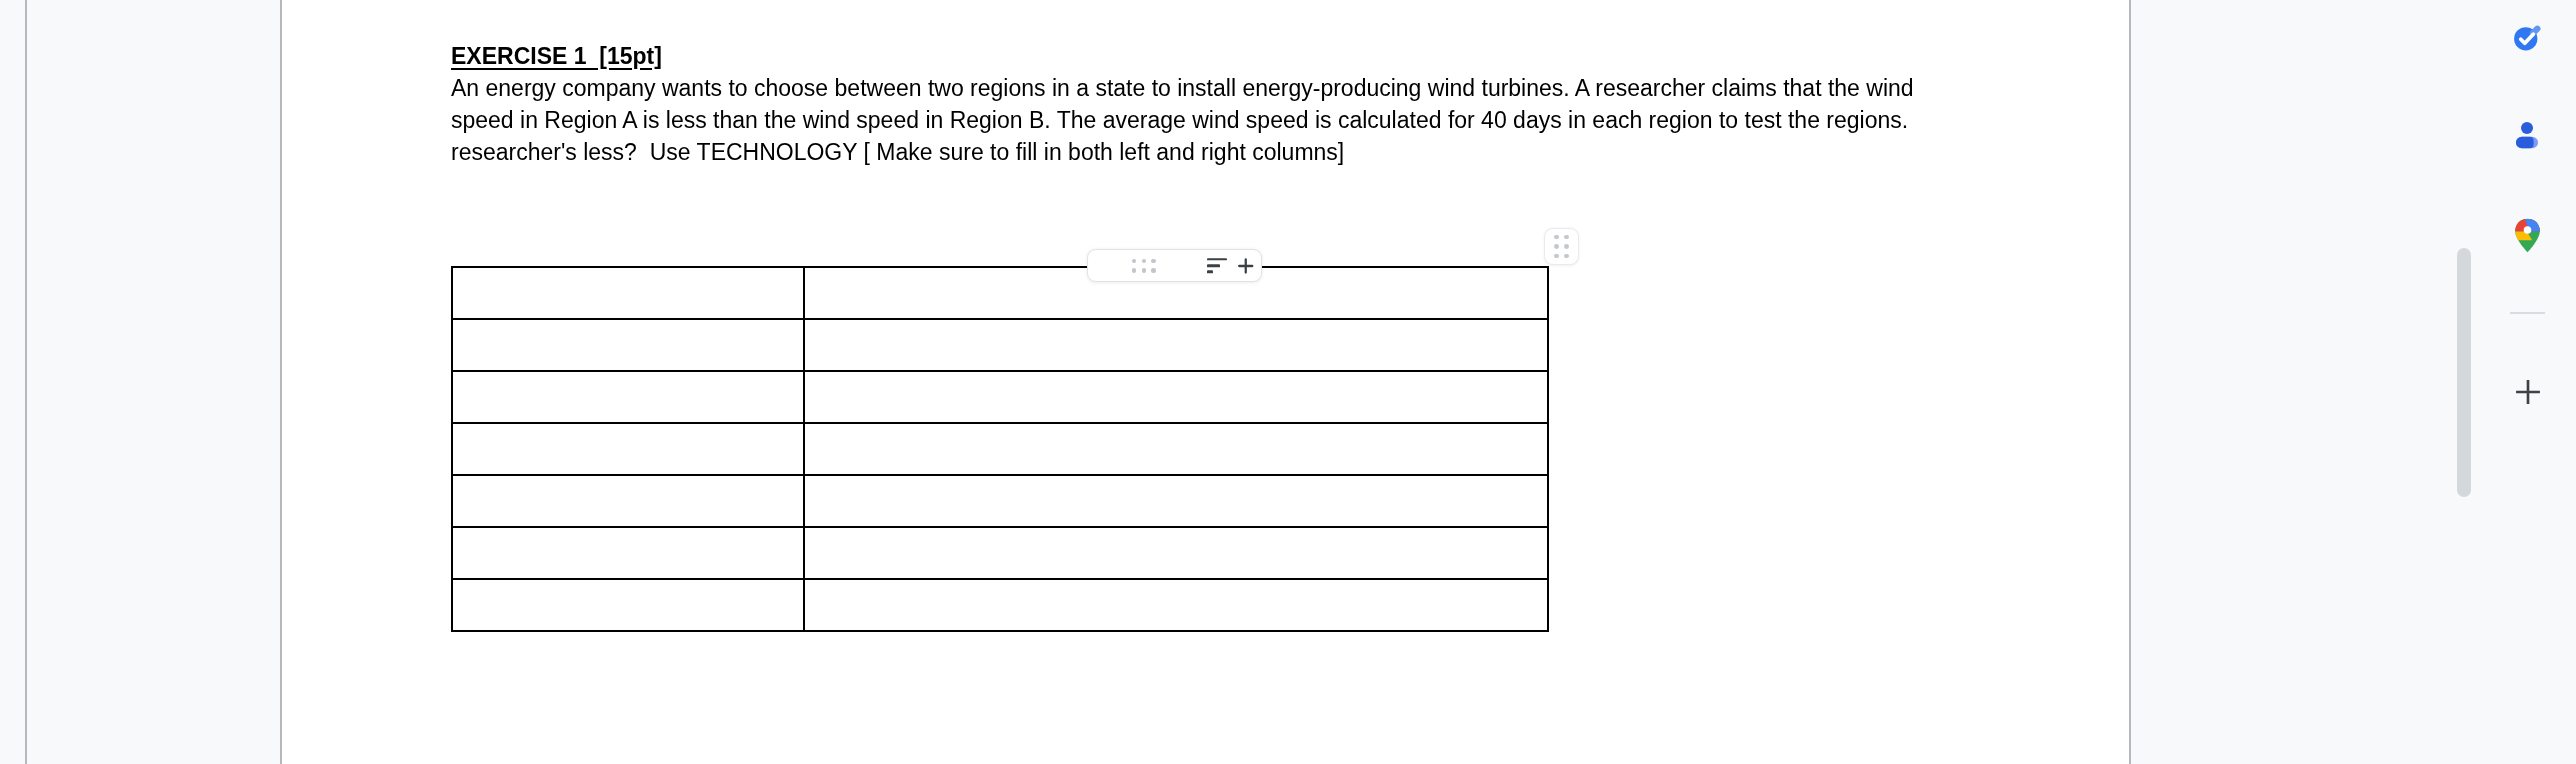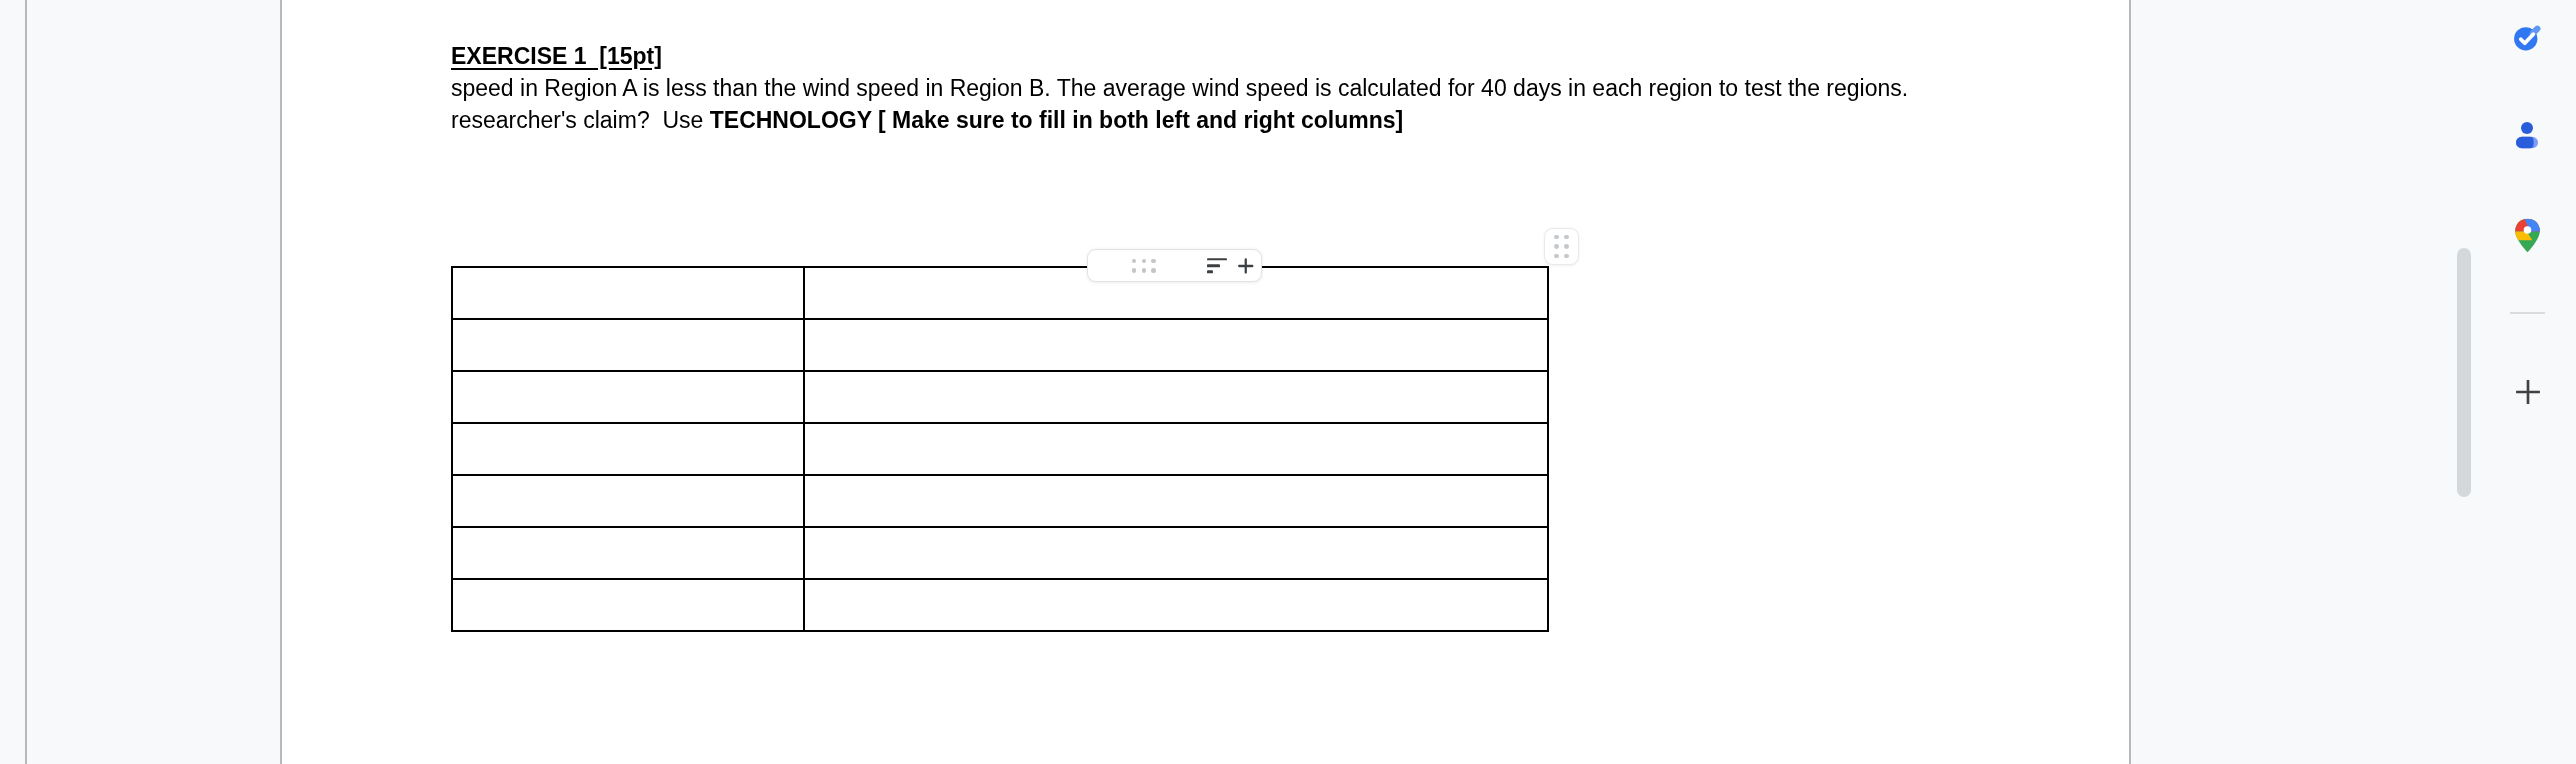--- a/index.html
+++ b/index.html
@@ -17,21 +17,21 @@
     position:absolute;left:280px;top:0;width:1851px;height:764px;
     background:#ffffff;box-sizing:border-box;
     border-left:2.2px solid #b6b9bc;border-right:2.2px solid #b6b9bc;
   }
   .content{position:absolute;left:169px;top:40px;width:1543px;font-size:23px;}
   .doc-title{
     font-weight:bold;text-decoration:underline;text-underline-offset:3.5px;
     line-height:32px;white-space:pre;
   }
   .para-line{line-height:32px;white-space:pre;}
-  .para-line .b{font-weight:bold;}
+  .para-line .b{font-weight:normal;}
 
   
   table.doc-table{
     position:absolute;left:169px;top:266px;border-collapse:collapse;
     table-layout:fixed;width:1096px;z-index:2;
   }
   table.doc-table td{border:2.6px solid #000;height:50px;padding:0 7px;font-size:23px;background:#fff;}
   td.col-a{width:352px;}
   td.col-b{width:744px;}
 
@@ -80,22 +80,23 @@
 </style>
 </head>
 <body>
 
 <div class="vline" id="vline-left"></div>
 
 <div class="page">
   <div class="content">
     <div class="doc-title">EXERCISE 1  [15pt]</div>
     <div id="paragraph">
+        <div class="para-line"><span>An energy company wants to choose between two regions in a state to install energy-producing wind turbines. A researcher claims that the wind</span></div>
         <div class="para-line"><span>speed in Region A is less than the wind speed in Region B. The average wind speed is calculated for 40 days in each region to test the regions.</span></div>
-        <div class="para-line"><span>researcher's claim?  Use </span><span class="b">TECHNOLOGY [ Make sure to fill in both left and right columns]</span></div>
+        <div class="para-line"><span>researcher's less?  Use </span><span class="b">TECHNOLOGY [ Make sure to fill in both left and right columns]</span></div>
       </div>
   </div>
 
   <table class="doc-table">
     <colgroup>
       <col style="width:352px">
         <col style="width:744px">
     </colgroup>
     <tbody id="table-body">
         <tr>

